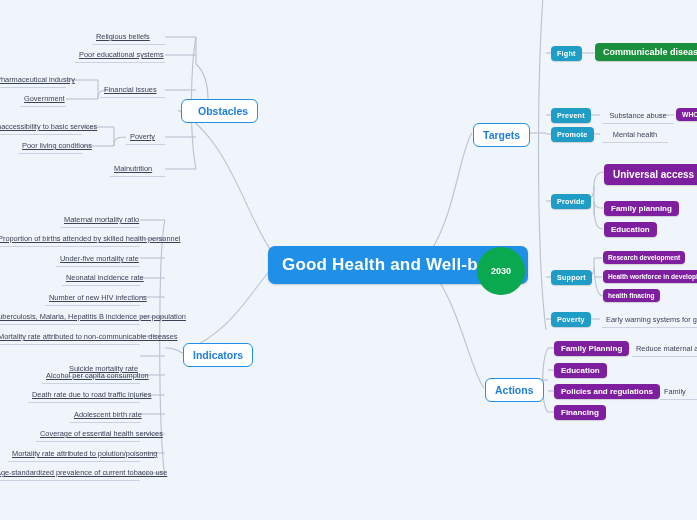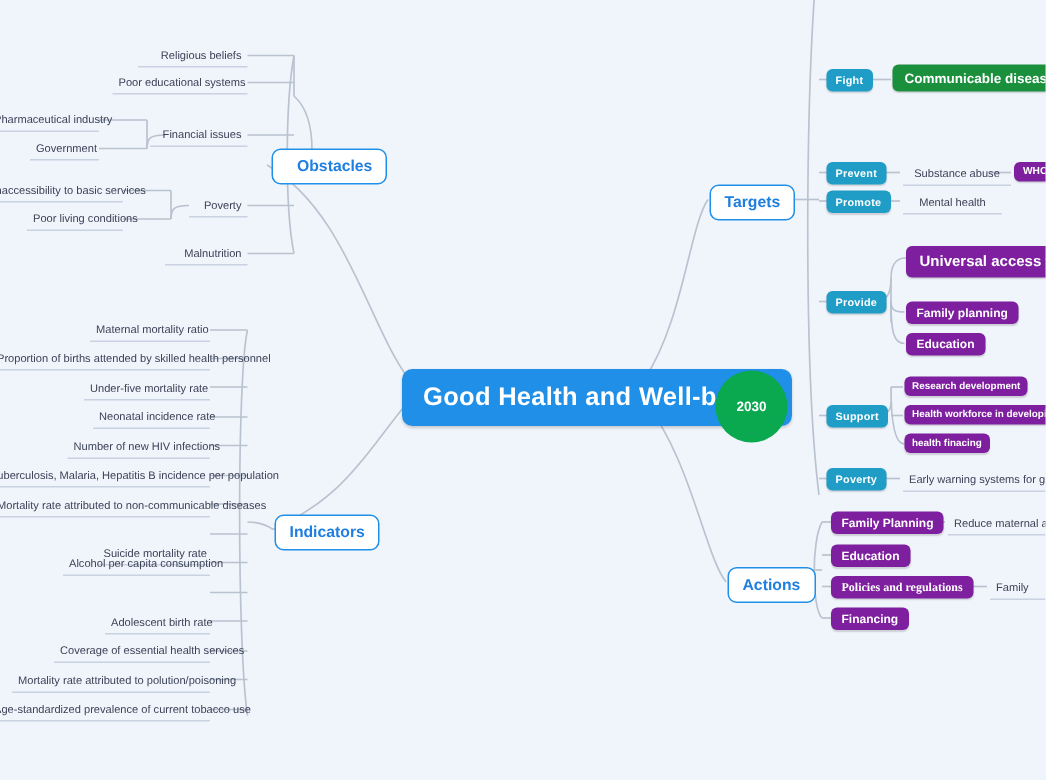--- a/index.html
+++ b/index.html
@@ -22,21 +22,21 @@
   
   .branch{
     background:#fff;border:1.6px solid #1f8fe8;color:#1f7fe0;
     font-weight:bold;font-size:10.5px;border-radius:6px;padding:5px 9px;
   }
   
   .leaf{
     color:#3b4257;font-size:7.4px;padding:2px 4px 3px 4px;
     border-bottom:1px solid #c9d2e2;
   }
-  .leaf.r{text-align:right;}
+  .leaf.r{text-decoration:underline;}
   
   .verb{
     background:#1f9dc6;color:#fff;font-size:7.2px;font-weight:bold;
     border-radius:4px;padding:3px 6px;letter-spacing:.2px;
     box-shadow:0 1px 1px rgba(0,0,0,.15);
   }
   
   .purple{
     background:#7d1f9e;color:#fff;font-size:8px;font-weight:bold;
     border-radius:4px;padding:3px 7px;
@@ -175,20 +175,21 @@
 
   <div class="node leaf r" style="left:60px;top:213px;width:80px;">Maternal mortality ratio</div>
   <div class="node leaf r" style="left:-6px;top:232px;width:146px;">Proportion of births attended by skilled health personnel</div>
   <div class="node leaf r" style="left:56px;top:252px;width:84px;">Under-five mortality rate</div>
   <div class="node leaf r" style="left:62px;top:271px;width:78px;">Neonatal incidence rate</div>
   <div class="node leaf r" style="left:45px;top:291px;width:95px;">Number of new HIV infections</div>
   <div class="node leaf r" style="left:-10px;top:310px;width:150px;">Tuberculosis, Malaria, Hepatitis B incidence per population</div>
   <div class="node leaf r" style="left:-6px;top:330px;width:146px;">Mortality rate attributed to non-communicable diseases</div>
   <div class="node leaf r" style="left:65px;top:362px;width:75px;">Suicide mortality rate</div>
   <div class="node leaf r" style="left:42px;top:369px;width:98px;">Alcohol per capita consumption</div>
+  <div class="node leaf r" style="left:28px;top:388px;width:112px;">Death rate due to road traffic injuries</div>
   <div class="node leaf r" style="left:70px;top:408px;width:70px;">Adolescent birth rate</div>
   <div class="node leaf r" style="left:36px;top:427px;width:104px;">Coverage of essential health services</div>
   <div class="node leaf r" style="left:8px;top:447px;width:132px;">Mortality rate attributed to polution/poisoning</div>
   <div class="node leaf r" style="left:-8px;top:466px;width:148px;">Age-standardized prevalence of current tobacco use</div>
 
   <div class="node verb" style="left:551px;top:46px;">Fight</div>
   <div class="node verb" style="left:551px;top:108px;">Prevent</div>
   <div class="node verb" style="left:551px;top:127px;">Promote</div>
   <div class="node verb" style="left:551px;top:194px;">Provide</div>
   <div class="node verb" style="left:551px;top:270px;">Support</div>
@@ -209,18 +210,18 @@
   <div class="node purple tiny" style="left:603px;top:270px;">Health workforce in developing c</div>
   <div class="node purple tiny" style="left:603px;top:289px;">health finacing</div>
 
   <div class="node leaf" style="left:602px;top:313px;width:95px;">Early warning systems for globa</div>
 
   <div class="node purple" style="left:554px;top:341px;">Family Planning</div>
   <div class="node leaf" style="left:632px;top:342px;width:65px;">Reduce maternal an</div>
 
   <div class="node purple" style="left:554px;top:363px;">Education</div>
 
-  <div class="node purple" style="left:554px;top:384px;font-family:Liberation Serif, serif;">Policies and regulations</div>
+  <div class="node purple" style="left:554px;top:384px;">Policies and regulations</div>
   <div class="node leaf" style="left:660px;top:385px;width:37px;">Family</div>
 
   <div class="node purple" style="left:554px;top:405px;">Financing</div>
 
 </div>
 
 </body></html>

